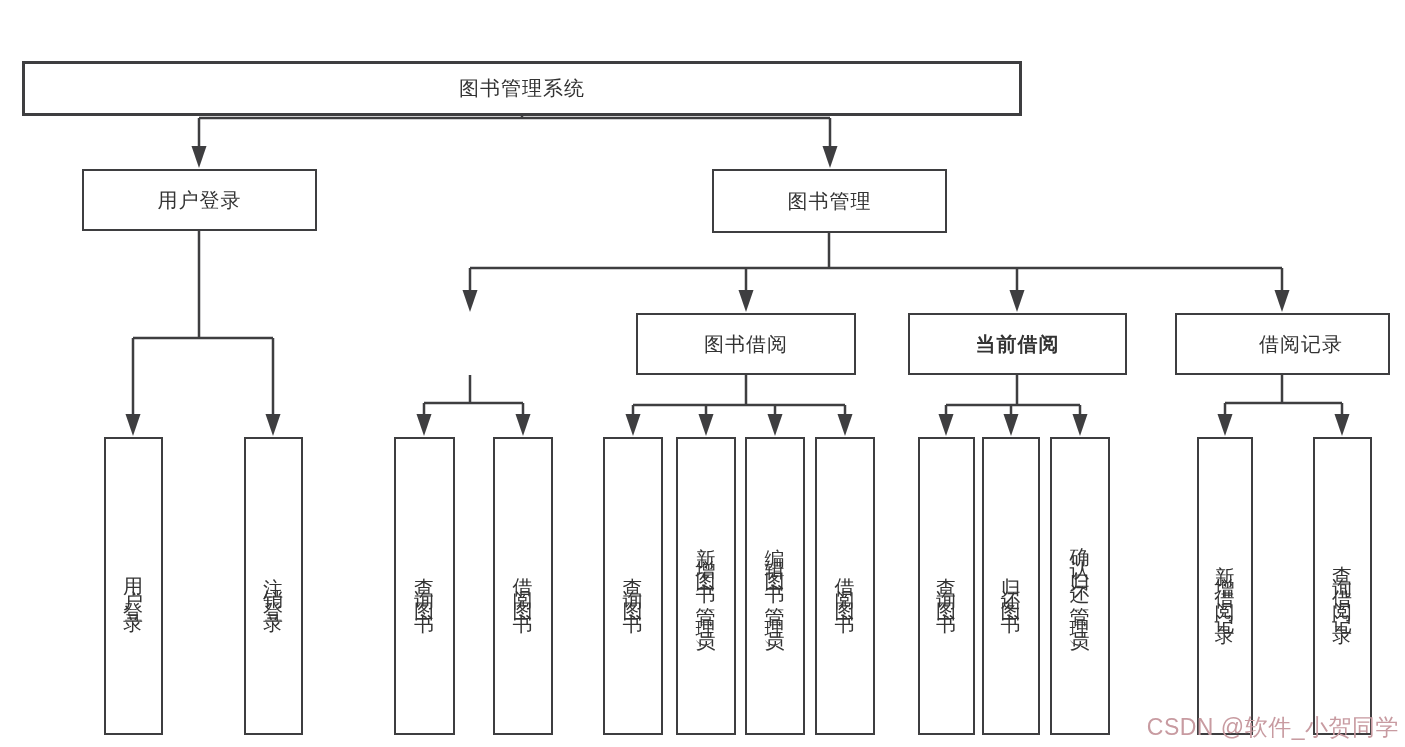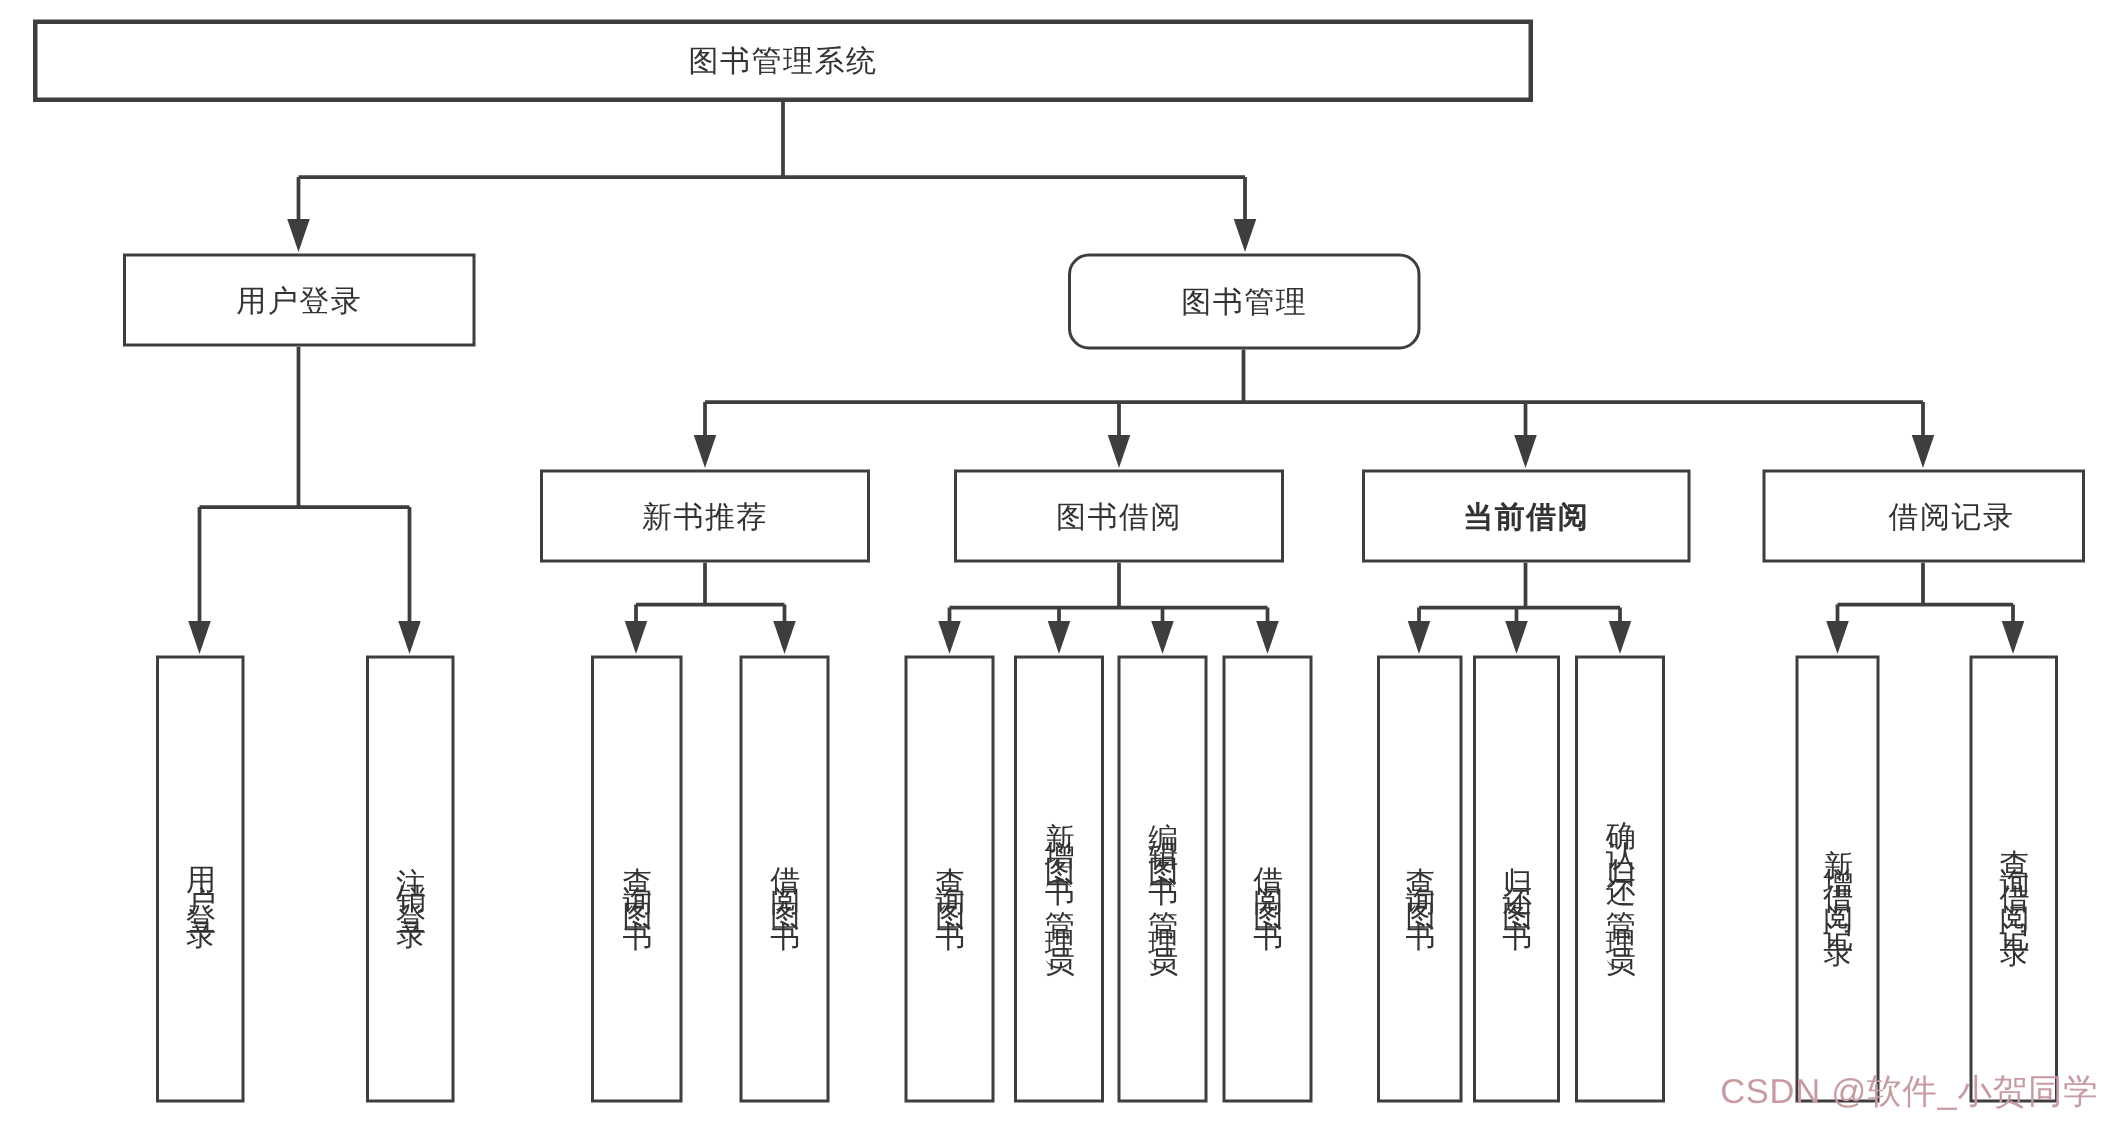--- a/index.html
+++ b/index.html
@@ -29,21 +29,21 @@
     background: #ffffff;
     color: #333333;
     display: flex;
     align-items: center;
     justify-content: center;
     font-size: 20px;
     letter-spacing: 1px;
     text-align: center;
     white-space: nowrap;
   }
-  .box.root { border-width: 3px; }
+  .box.root { border-width: 3px; margin-top: 48px; }
   .box.v {
     writing-mode: vertical-rl;
     text-orientation: mixed;
     letter-spacing: 12px;
     white-space: normal;
     line-height: 1;
   }
   .watermark {
     position: absolute;
     right: 6px;
@@ -107,23 +107,22 @@
     <g>
       <path d="M1282,375 V403 M1225,403 H1342 M1225,403 V427 M1342,403 V427"></path>
       <polygon points="1217.5,414 1232.5,414 1225,436"></polygon>
       <polygon points="1334.5,414 1349.5,414 1342,436"></polygon>
     </g>
   </svg>
 
   <div class="box root" style="left:22px; top:13px; width:1000px; height:55px;">图书管理系统</div>
 
   <div class="box" style="left:82px; top:169px; width:235px; height:62px;">用户登录</div>
-  <div class="box" style="left:712px; top:169px; width:235px; height:64px;border-radius:14px;">图书管理</div>
+  <div class="box" style="left:712px; top:169px; width:235px; height:64px;">图书管理</div>
 
-  <div class="box" style="left:360px; top:313px; width:220px; height:62px;">新书推荐</div>
   <div class="box" style="left:636px; top:313px; width:220px; height:62px;">图书借阅</div>
   <div class="box" style="left:908px; top:313px; width:219px; height:62px;font-weight:bold;">当前借阅</div>
   <div class="box" style="left:1175px; top:313px; width:215px; height:62px;padding-left:37px;">借阅记录</div>
 
   <div class="box v" style="left:104px; top:437px; width:59px; height:298px;">用户登录</div>
   <div class="box v" style="left:244px; top:437px; width:59px; height:298px;">注销登录</div>
 
   <div class="box v" style="left:394px; top:437px; width:61px; height:298px;">查询图书</div>
   <div class="box v" style="left:493px; top:437px; width:60px; height:298px;">借阅图书</div>
 

